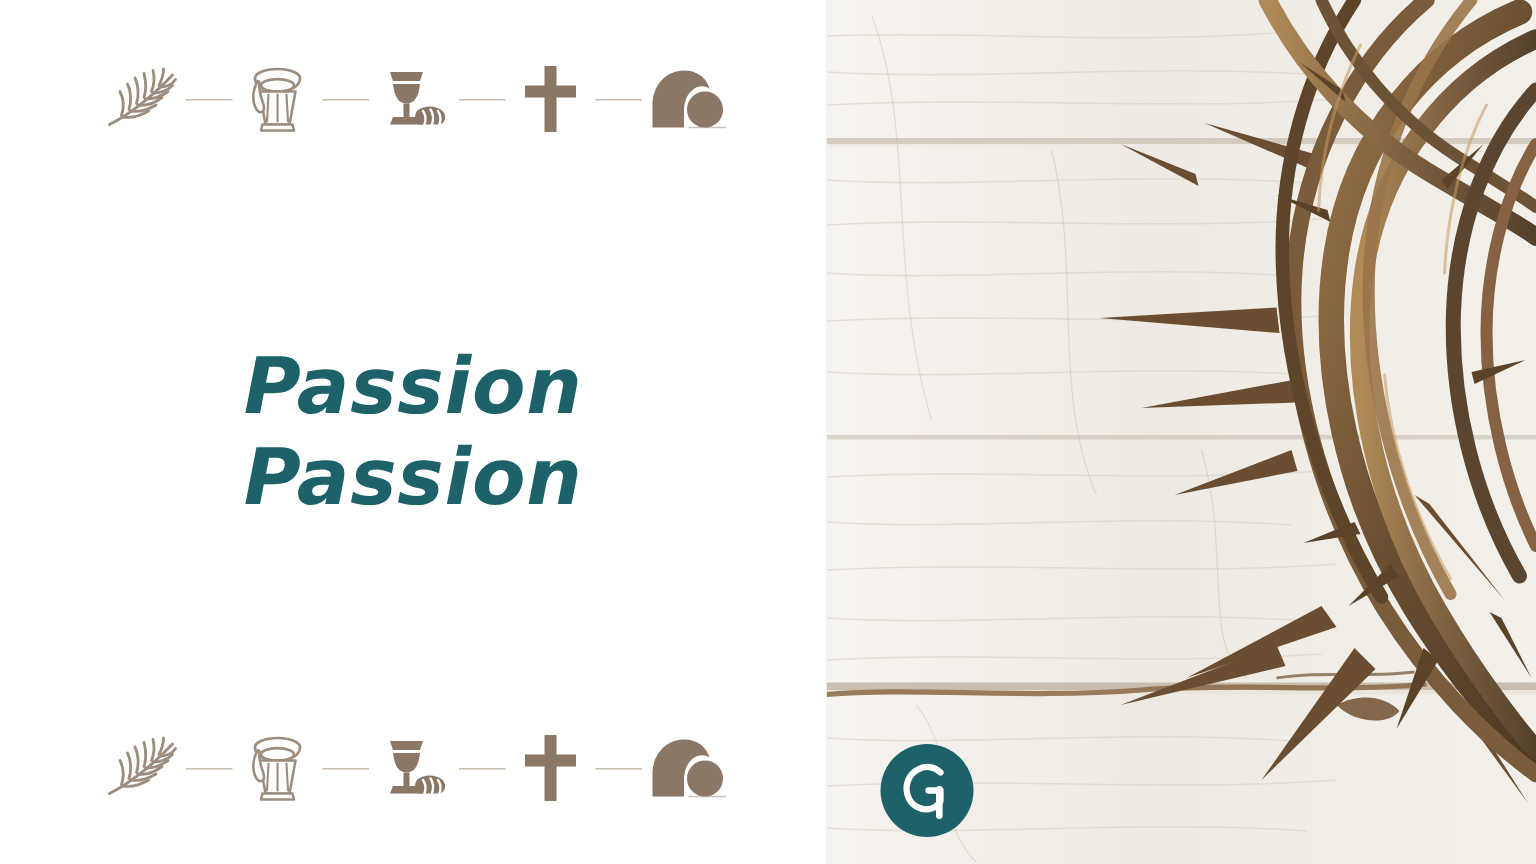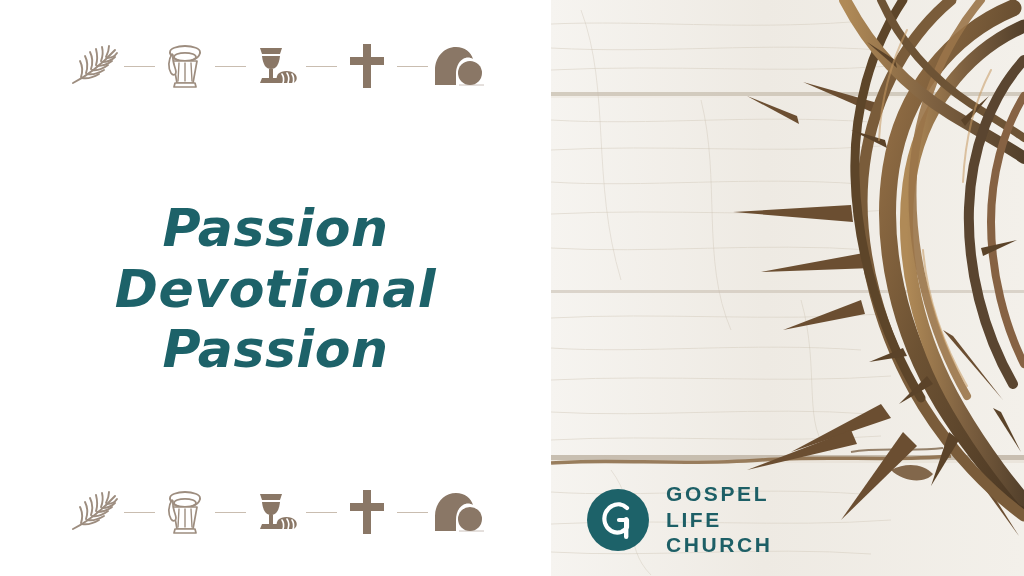--- a/index.html
+++ b/index.html
@@ -128,21 +128,20 @@
                    C26 18 24 24 24 30 L24 41 Z" fill="#8a7766"></path>
           <circle cx="38" cy="29" r="12" fill="#8a7766"></circle>
           <path d="M27 41 L52 41" stroke="#8a7766" stroke-width="1" opacity="0.45"></path>
         </svg>
       </div>
 
     </div>
 
     <div id="title-block">
       <div class="title-line">Passion</div>
-      <div class="title-line">Devotional</div>
       <div class="title-line">Passion</div>
     </div>
 
     <div class="icon-row">
 
       <div class="icon-cell">
         <svg width="50" height="46" viewBox="0 0 50 46">
           <g stroke="#9d8d7f" stroke-width="1.9" fill="none" stroke-linecap="round">
             <path d="M4 40 C16 34 32 22 46 7"></path>
             <path d="M12 34 C14 28 13 22 11 18"></path>
@@ -342,21 +341,16 @@
     </div>
 
     <div id="logo">
       <div id="logo-badge">
         <svg width="42" height="44" viewBox="0 0 42 44">
           <path d="M30 10 C26 6 20 5 15 8 C9 11 6 18 8 25 C10 32 17 36 24 34
                    C27 33 29 31 30 29 L30 22 L22 22" stroke="#ffffff" stroke-width="4.2" fill="none" stroke-linecap="round" stroke-linejoin="round"></path>
           <rect x="27" y="19" width="4.4" height="22" rx="2.2" fill="#ffffff"></rect>
         </svg>
       </div>
-      <div id="logo-words">
-        <div class="logo-word">GOSPEL</div>
-        <div class="logo-word">LIFE</div>
-        <div class="logo-word">CHURCH</div>
-      </div>
     </div>
 
   </div>
 </div>
 
 </body></html>

